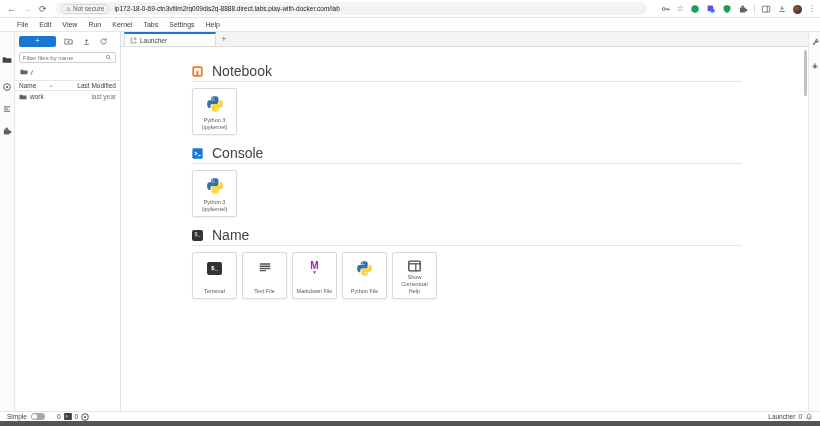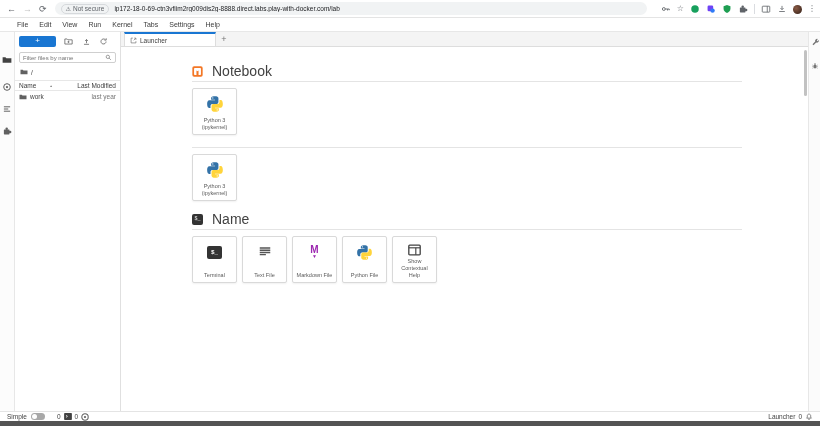--- a/index.html
+++ b/index.html
@@ -248,20 +248,28 @@
                   <path d="M55.9 109.82c28.12 0 26.37-12.2 26.37-12.2l-.03-12.64H55.4v-3.8h37.49s16.93 2.03 16.93-26.26c0-28.3-14.65-27.3-14.65-27.3h-8.74v13.16s.5 14.65-14.4 14.65H45.41s-13.9-.24-13.9 13.4v22.71s-1.86 18.28 24.39 18.28zm14.8-8.5a4.33 4.33 0 1 1 0-8.66 4.33 4.33 0 0 1 0 8.66z" fill="#ffd43b"></path>
                 </svg>
             </span>
             <span class="card-label">Python 3
 (ipykernel)</span>
           </div>
         </div>
       </div>
 
       <div class="section">
+        <div class="sec-head">
+          <svg width="11" height="11" viewBox="0 0 16 16">
+              <rect x="0.5" y="0.5" width="15" height="15" rx="2" fill="#1976d2"></rect>
+              <path d="M4 5.5L7 8l-3 2.5" fill="none" stroke="#fff" stroke-width="1.5"></path>
+              <path d="M8.5 11h4" stroke="#fff" stroke-width="1.5"></path>
+            </svg>
+          <span class="sec-title">Console</span>
+        </div>
         <div class="sec-sep"></div>
         <div class="cards">
           <div class="card">
             <span class="card-icon">
               <svg width="16" height="16" viewBox="0 0 111 111">
                   <path d="M54.92 1C26.8 1 28.55 13.2 28.55 13.2l.03 12.64h26.84v3.8H17.93S1 27.6 1 55.9c0 28.3 14.65 27.3 14.65 27.3h8.74V70.03s-.5-14.65 14.4-14.65h26.62s13.9.24 13.9-13.4V15.9S81.57 1 54.92 1zM40.12 9.5a4.33 4.33 0 1 1 0 8.66 4.33 4.33 0 0 1 0-8.66z" fill="#3372a7"></path>
                   <path d="M55.9 109.82c28.12 0 26.37-12.2 26.37-12.2l-.03-12.64H55.4v-3.8h37.49s16.93 2.03 16.93-26.26c0-28.3-14.65-27.3-14.65-27.3h-8.74v13.16s.5 14.65-14.4 14.65H45.41s-13.9-.24-13.9 13.4v22.71s-1.86 18.28 24.39 18.28zm14.8-8.5a4.33 4.33 0 1 1 0-8.66 4.33 4.33 0 0 1 0 8.66z" fill="#ffd43b"></path>
                 </svg>
             </span>
             <span class="card-label">Python 3

